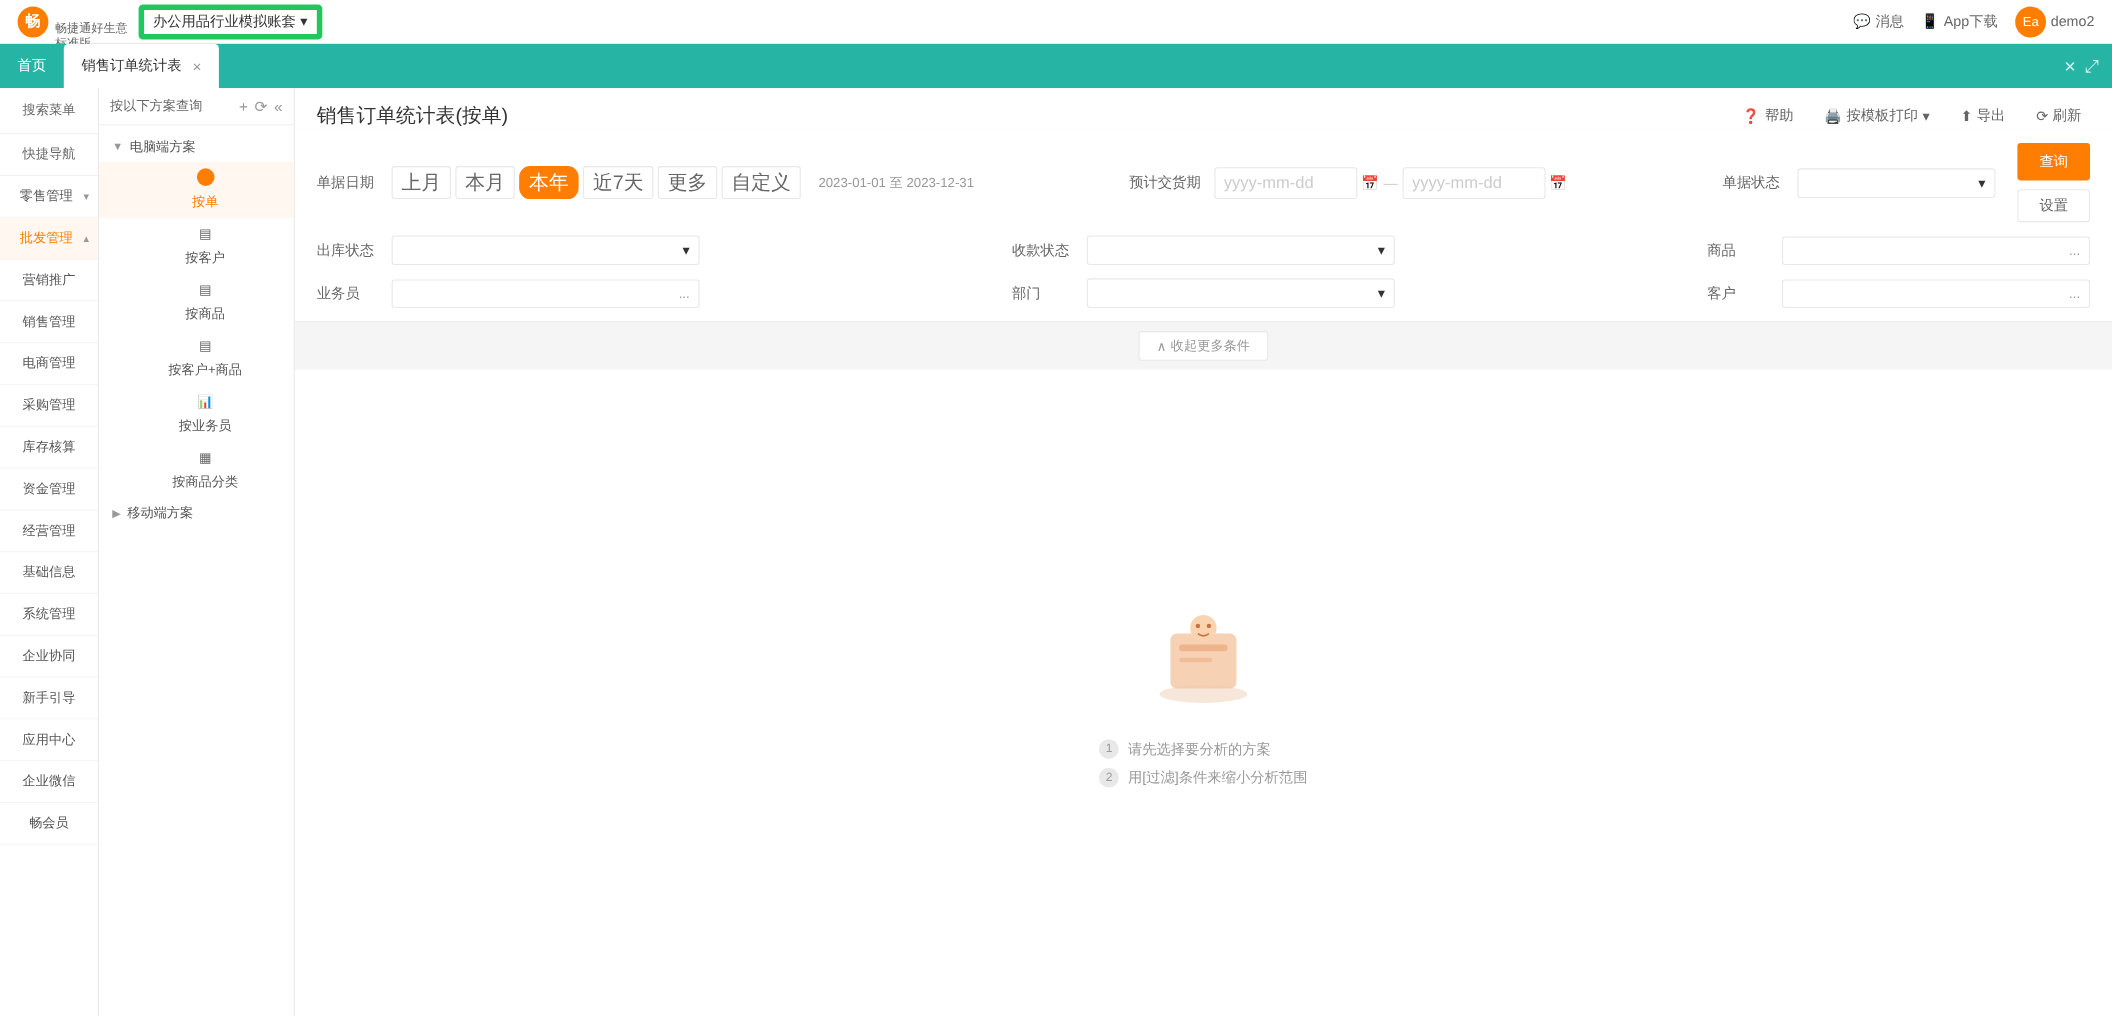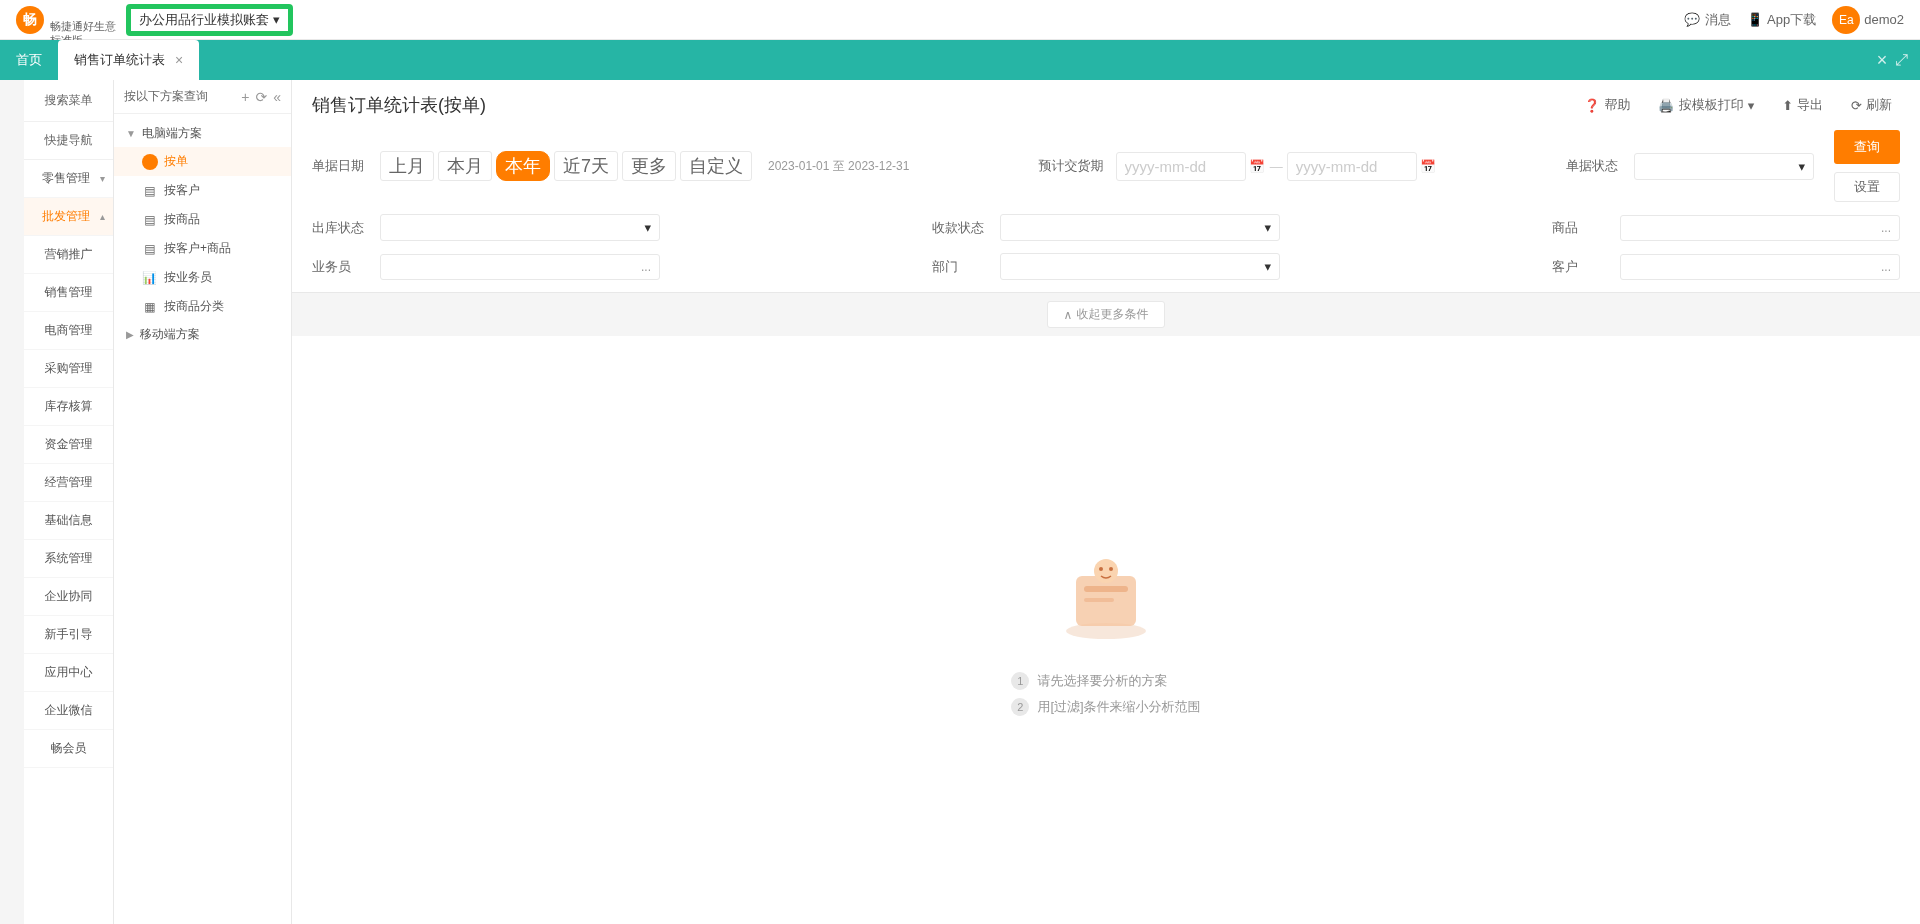--- a/index.html
+++ b/index.html
@@ -19,21 +19,21 @@
     
     .nav-tabs { height: 40px; background: #26b5a5; display: flex; align-items: center; padding: 0 0; flex-shrink: 0; }
     .nav-tab { height: 40px; padding: 0 16px; display: flex; align-items: center; gap: 6px; font-size: 13px; cursor: pointer; color: rgba(255,255,255,0.8); white-space: nowrap; }
     .nav-tab.home { color: #fff; }
     .nav-tab.active { background: #fff; color: #333; border-radius: 4px 4px 0 0; }
     .nav-tab-close { color: #999; font-size: 14px; margin-left: 4px; cursor: pointer; }
     .nav-tabs-right { margin-left: auto; display: flex; align-items: center; gap: 8px; padding-right: 12px; }
     .nav-action-btn { color: rgba(255,255,255,0.8); cursor: pointer; font-size: 16px; }
 
     
-    .main-layout { display: flex; flex: 1; overflow: hidden; margin-left: 24px; }
+    .main-layout { display: flex; flex: 1; overflow: hidden; }
 
     
     .sidebar { width: 90px; background: #fff; border-right: 1px solid #e8e8e8; display: flex; flex-direction: column; flex-shrink: 0; overflow-y: auto; }
     .sidebar-search { padding: 8px; border-bottom: 1px solid #f0f0f0; }
     .sidebar-search-text { font-size: 12px; color: #666; text-align: center; cursor: pointer; padding: 4px; }
     .sidebar-nav { padding: 4px 0; border-bottom: 1px solid #f0f0f0; font-family: Liberation Serif, serif; }
     .sidebar-quick { font-size: 12px; color: #666; text-align: center; cursor: pointer; padding: 6px 4px; }
     .sidebar-item { padding: 10px 8px; text-align: center; font-size: 12px; color: #555; cursor: pointer; border-bottom: 1px solid #f5f5f5; display: flex; align-items: center; justify-content: space-between; }
     .sidebar-item-label { flex: 1; text-align: center; }
     .sidebar-arrow { color: #999; font-size: 10px; }
@@ -46,21 +46,21 @@
     .scheme-panel { width: 178px; background: #fff; border-right: 1px solid #e8e8e8; flex-shrink: 0; overflow-y: auto; }
     .scheme-panel-header { padding: 8px 10px; display: flex; align-items: center; justify-content: space-between; border-bottom: 1px solid #f0f0f0; }
     .scheme-header-title { font-size: 12px; color: #666; }
     .scheme-header-actions { display: flex; align-items: center; gap: 6px; }
     .scheme-action-icon { color: #999; cursor: pointer; font-size: 14px; }
     .scheme-section { padding: 6px 0; }
     .scheme-group { }
     .scheme-group-header { padding: 5px 12px; display: flex; align-items: center; gap: 6px; font-size: 12px; color: #555; cursor: pointer; }
     .scheme-group-arrow { color: #999; font-size: 10px; }
     .scheme-group-label { flex: 1; }
-    .scheme-item { padding: 6px 12px 6px 28px; font-size: 12px; color: #555; cursor: pointer; display: flex; align-items: center; gap: 6px; }
+    .scheme-item { padding: 6px 12px 6px 28px; font-size: 12px; color: #555; cursor: pointer; display: flex; align-items: center; gap: 6px; flex-direction: column; }
     .scheme-item.active { color: #ff7d00; background: #fff7f0; }
     .scheme-item.active .scheme-item-icon { color: #ff7d00; }
     .scheme-item-icon { width: 16px; height: 16px; background: #ff7d00; border-radius: 50%; display: flex; align-items: center; justify-content: center; color: #fff; font-size: 10px; flex-shrink: 0; }
     .scheme-item-icon.table { background: transparent; color: #666; font-size: 12px; }
 
     
     .main-content { flex: 1; display: flex; flex-direction: column; overflow: hidden; background: #f5f5f5; }
     .page-header { background: #fff; padding: 12px 20px 0; border-bottom: none; display: flex; align-items: center; justify-content: space-between; }
     .page-title { font-size: 18px; font-weight: 500; color: #333; }
     .page-actions { display: flex; align-items: center; gap: 12px; }

